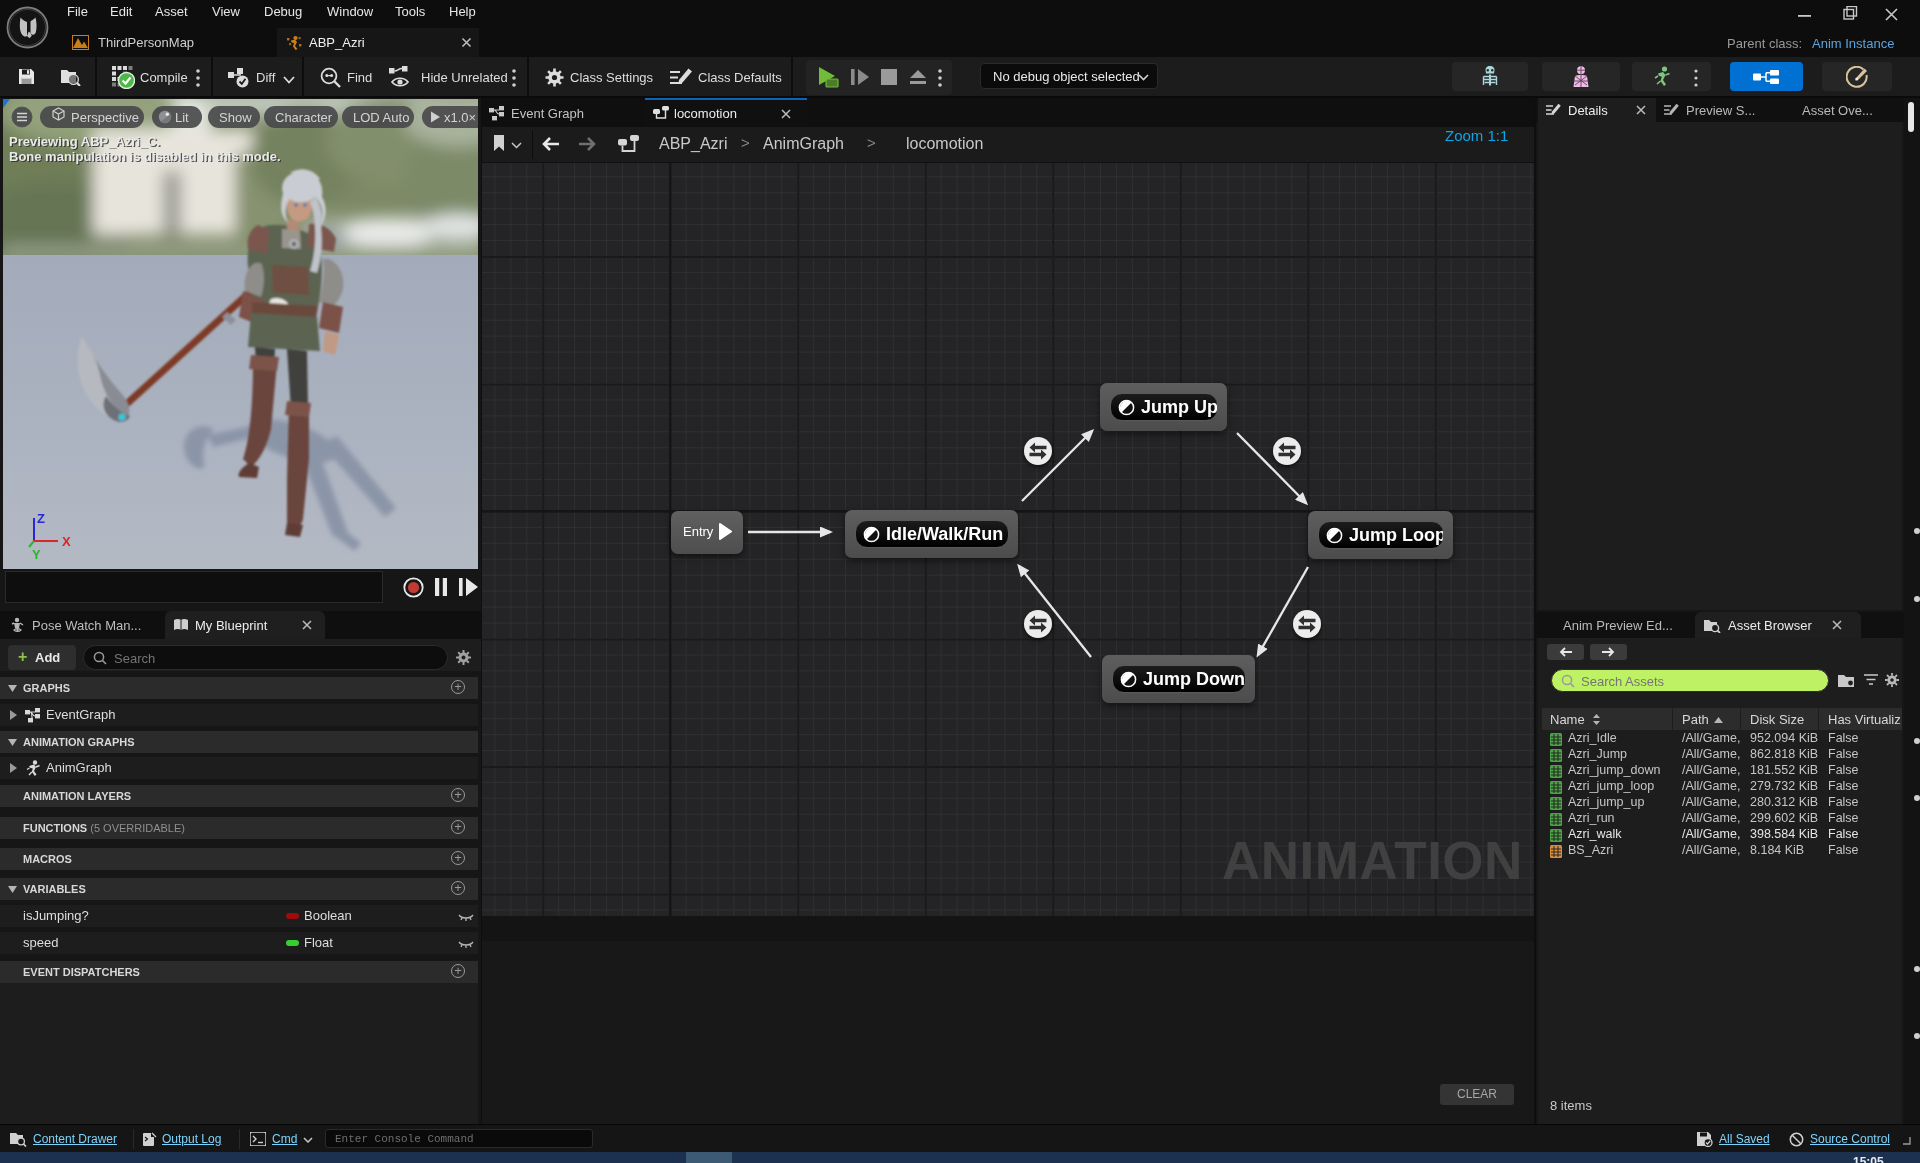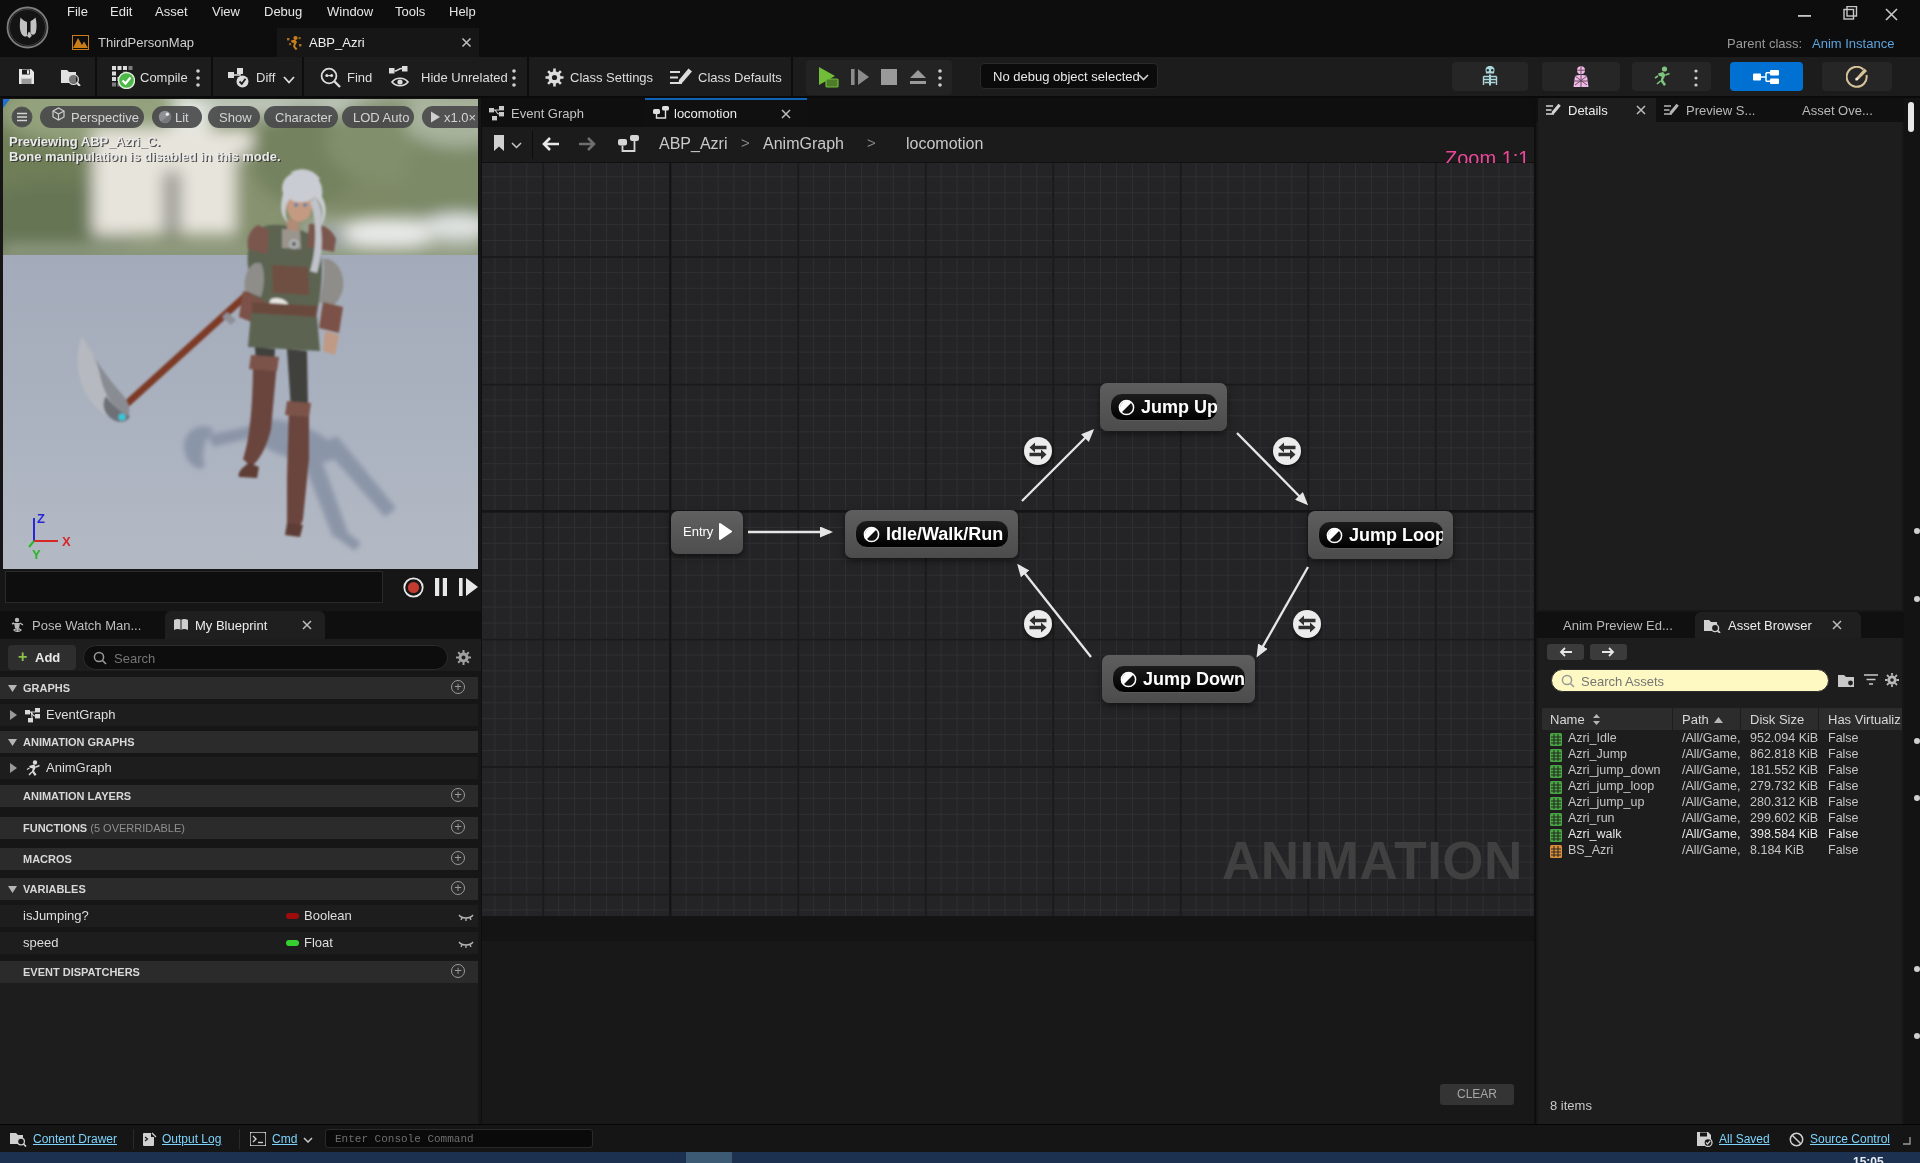--- a/index.html
+++ b/index.html
@@ -605,21 +605,21 @@
     <svg class="abs" style="left:136px;top:8px" width="22" height="19" viewBox="0 0 22 19">
       <rect x="0" y="4" width="9" height="6.5" rx="2" fill="#d5d5d5"></rect>
       <rect x="12" y="0" width="9" height="6" rx="2" fill="#d5d5d5"></rect>
       <path d="M4.5 10.5 V16 H16.5 V6" stroke="#d5d5d5" stroke-width="1.8" fill="none"></path>
     </svg>
     <span class="abs" style="left:177px;top:8px;font-size:16px;color:#c9c9c9">ABP_Azri</span>
     <span class="abs" style="left:259px;top:7px;font-size:15px;color:#888">&gt;</span>
     <span class="abs" style="left:281px;top:8px;font-size:16px;color:#c9c9c9">AnimGraph</span>
     <span class="abs" style="left:385px;top:7px;font-size:15px;color:#888">&gt;</span>
     <span class="abs" style="left:424px;top:8px;font-size:16px;color:#c9c9c9">locomotion</span>
-    <span class="abs" style="left:963px;top:20px;font-size:20px;color:#ec4899">Zoom 1:1</span>
+    <span class="abs" style="left:963px;top:0;font-size:15px;color:#0ea5e9">Zoom 1:1</span>
   </div>
 
   <div id="canvas" class="abs" style="left:0;top:65px;width:1052px;height:753px;overflow:hidden;background-color:#242426;">
     <div class="abs" id="gridminor" style="left:0;top:0;width:1052px;height:753px;
       background-image:linear-gradient(#2f2f31 1px, transparent 1px),linear-gradient(90deg,#2f2f31 1px, transparent 1px);
       background-size:15.9375px 15.9375px; background-position:12.4px 13.3px;"></div>
     <div class="abs" id="gridmajor" style="left:0;top:0;width:1052px;height:753px;
       background-image:linear-gradient(#1a1a1a 1.5px, transparent 1.5px),linear-gradient(90deg,#1a1a1a 1.5px, transparent 1.5px);
       background-size:127.5px 127.5px; background-position:60.2px 93px;"></div>
 
@@ -768,21 +768,21 @@
       <svg class="abs" style="left:11px;top:3px" width="15" height="10" viewBox="0 0 15 10">
           <path d="M14 5 H3 M7 1 L3 5 L7 9" stroke="#e8e8e8" stroke-width="1.8" fill="none"></path>
         </svg>
     </div>
     <div class="abs" style="left:52px;top:6px;width:37px;height:16px;background:#3b3b3b;border-radius:3px">
       <svg class="abs" style="left:11px;top:3px" width="15" height="10" viewBox="0 0 15 10">
           <path d="M1 5 H12 M8 1 L12 5 L8 9" stroke="#e8e8e8" stroke-width="1.8" fill="none"></path>
         </svg>
     </div>
 
-    <div class="abs" style="left:13px;top:31px;width:278px;height:23px;background:#fef9c3;border-radius:12px;border:1px solid #2c2c2c">
+    <div class="abs" style="left:13px;top:31px;width:278px;height:23px;background:#bef264;border-radius:12px;border:1px solid #2c2c2c">
       <svg class="abs" style="left:9px;top:4px" width="14" height="14" viewBox="0 0 14 14">
         <circle cx="6" cy="6" r="4.6" fill="none" stroke="#9a9a9a" stroke-width="1.5"></circle>
         <path d="M9.5 9.5 L13 13" stroke="#9a9a9a" stroke-width="1.6"></path>
       </svg>
       <span class="abs" style="left:29px;top:4px;font-size:13px;color:#757575">Search Assets</span>
     </div>
     <svg class="abs" style="left:300px;top:35px" width="18" height="15" viewBox="0 0 18 15">
       <path d="M0 2 H6 L8 4 H16 V14 H0 Z" fill="#c9c9c9"></path>
       <circle cx="12.5" cy="10" r="3" fill="#1d1d1d" stroke="#c9c9c9" stroke-width="1.2"></circle>
     </svg>

